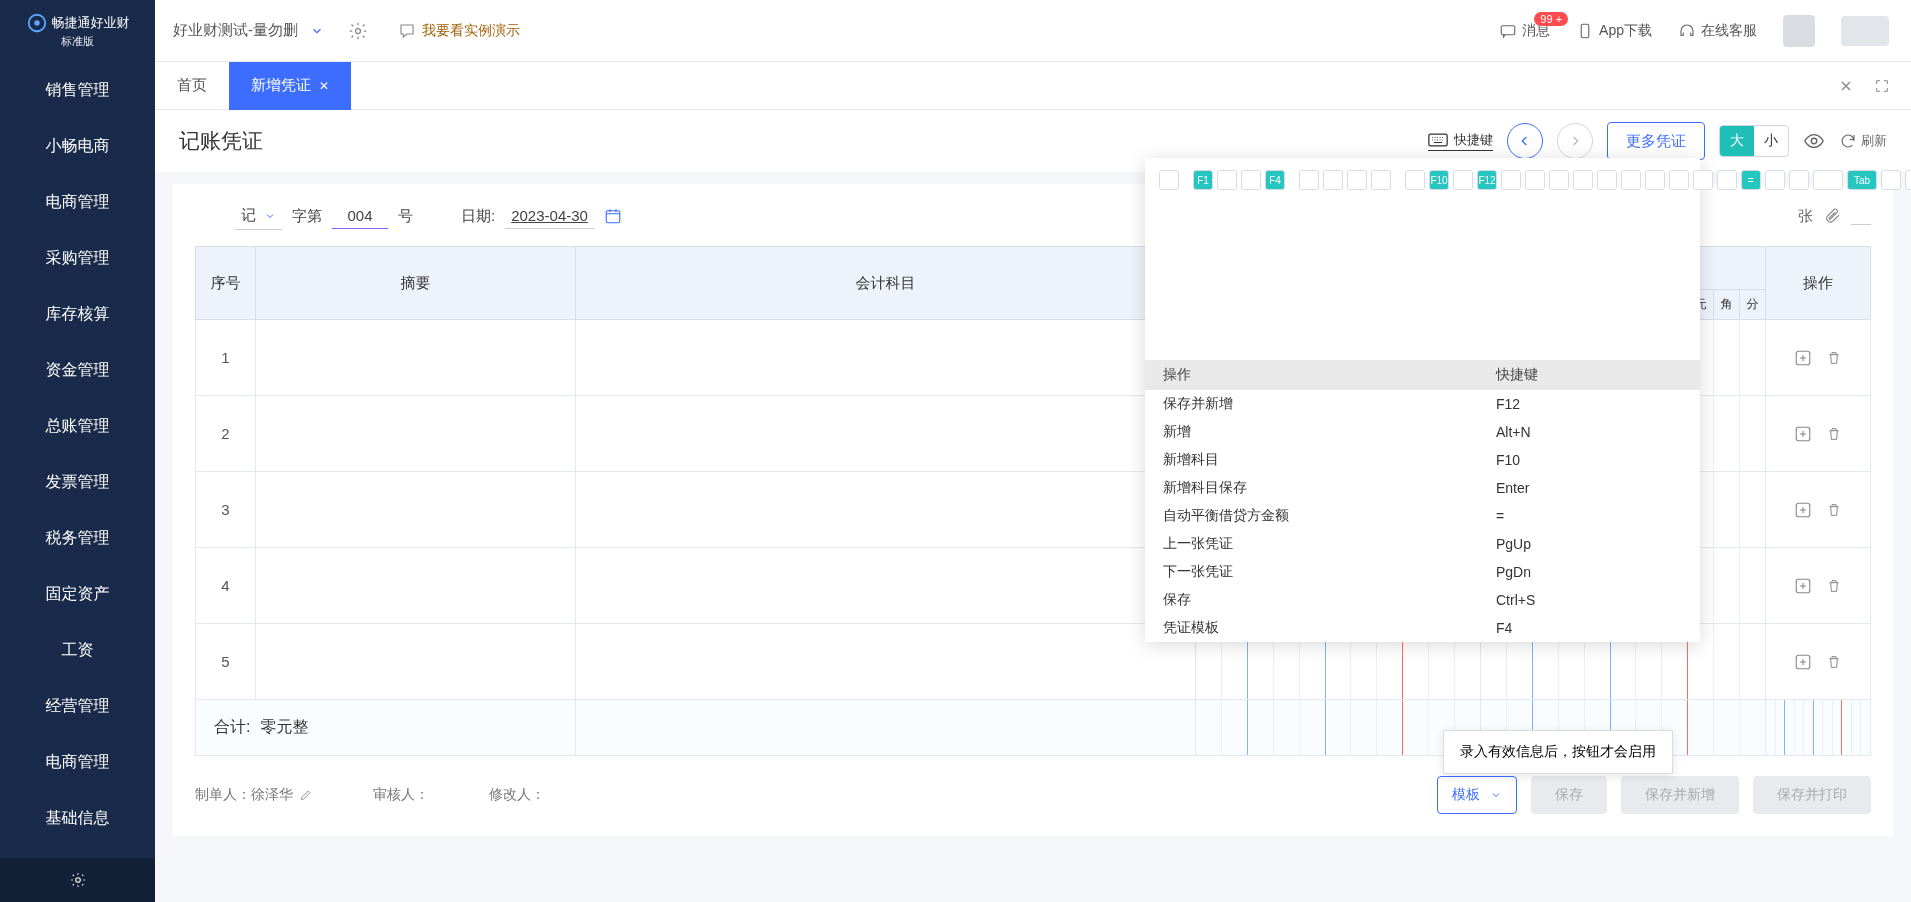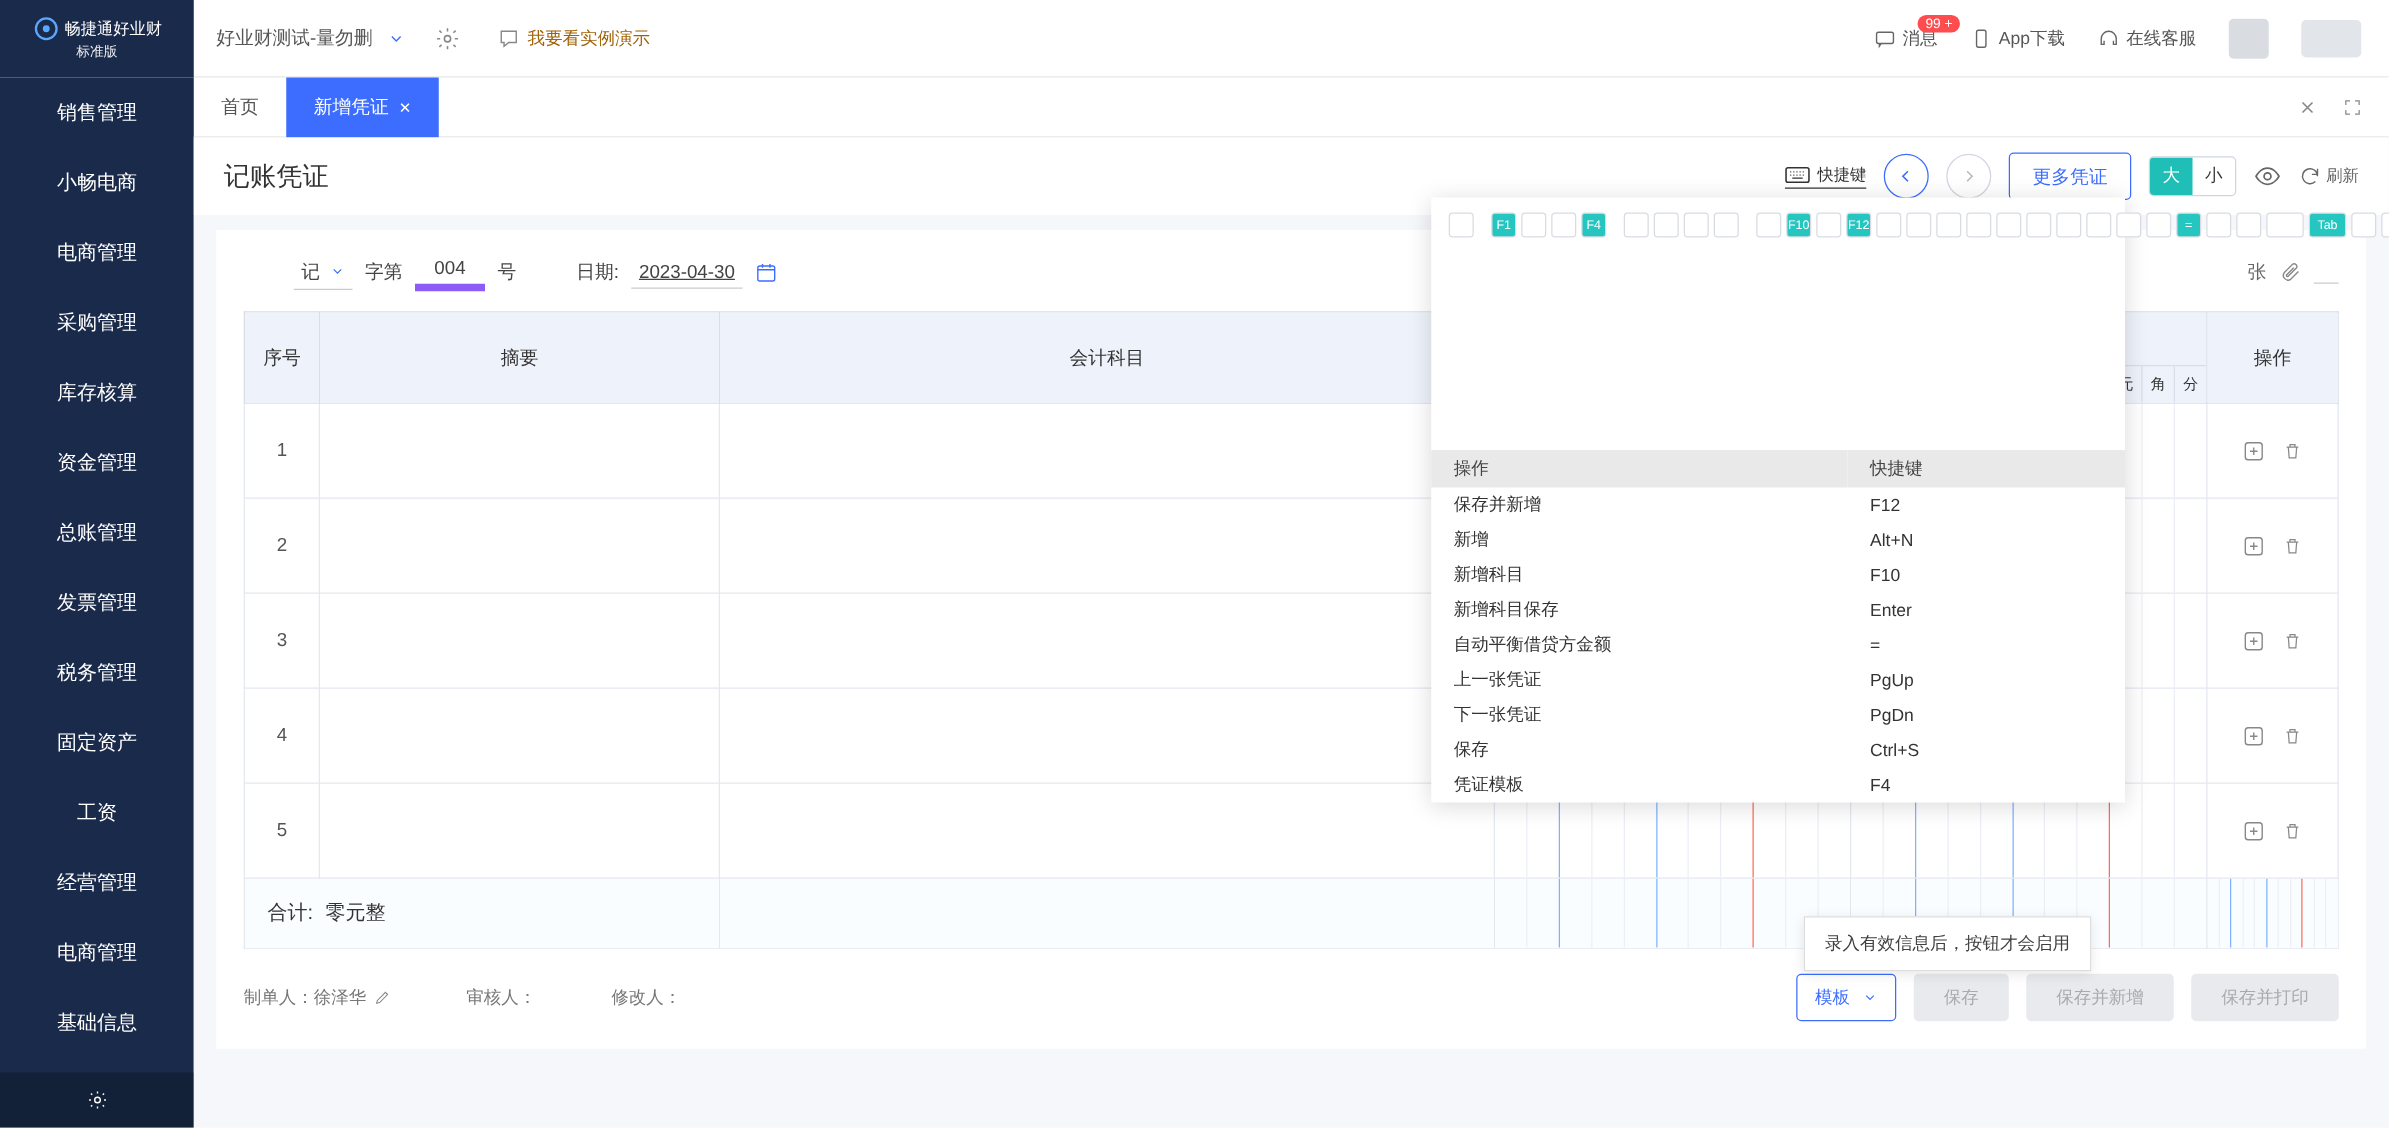--- a/index.html
+++ b/index.html
@@ -47,21 +47,21 @@
 .size-toggle { display: flex; border: 1px solid #d0d5df; border-radius: 4px; overflow: hidden; }
 .size-toggle span { padding: 6px 10px; font-size: 14px; cursor: pointer; }
 .size-toggle span.on { background: #1fbfb8; color: #fff; }
 .icon-btn { color: #666; cursor: pointer; }
 
 
 .voucher { margin: 12px 18px 0 18px; background: #fff; padding: 18px 22px 22px 22px; position: relative; }
 .voucher-meta { display: flex; align-items: center; gap: 8px; font-size: 15px; color: #444; padding: 0 0 16px 40px; }
 .meta-field { display: flex; align-items: center; gap: 10px; }
 .meta-sel { border-bottom: 1px solid #ccc; padding: 4px 6px; display: flex; align-items: center; gap: 8px; min-width: 40px; }
-.meta-input { border-bottom: 6px solid #8b5cf6; padding: 4px 6px; min-width: 56px; text-align: center; }
+.meta-input { border-bottom: 1px solid #8b5cf6; padding: 4px 6px; min-width: 56px; text-align: center; }
 .meta-date { border-bottom: 1px solid #ccc; padding: 4px 6px; text-decoration: underline; }
 .cal-icon { color: #3d6dff; }
 .meta-right { margin-left: auto; display: flex; align-items: center; gap: 10px; color: #666; }
 
 
 .vt { width: 100%; border-collapse: collapse; table-layout: fixed; }
 .vt th { background: #eef2fb; font-weight: 500; font-size: 15px; color: #333; padding: 0; border: 1px solid #d8dde6; position: relative; }
 .vt td { border: 1px solid #e4e8ef; height: 76px; padding: 0; position: relative; }
 .th-top { height: 42px; display: flex; align-items: center; justify-content: center; }
 .th-units { height: 30px; display: flex; border-top: 1px solid #d8dde6; }
@@ -102,21 +102,21 @@
 .key.w15 { width: 30px; }
 .key.w2 { width: 40px; }
 .key.w25 { width: 50px; }
 .key.dot { width: 8px; height: 8px; border-radius: 50%; border: 1px solid #ccc; margin-top: 6px; }
 .sc-table { width: 100%; border-collapse: collapse; font-size: 14px; }
 .sc-table th { background: #e9e9e9; text-align: left; padding: 6px 18px; font-weight: 400; color: #444; }
 .sc-table td { padding: 5px 18px; color: #333; }
 .sc-table .col2 { width: 40%; }
 
 
-.tooltip { position: absolute; bottom: 62px; right: 220px; background: #fff; border: 1px solid #ddd; padding: 12px 16px; font-size: 14px; color: #404040; box-shadow: 0 2px 10px rgba(0,0,0,.1); z-index: 40; }
+.tooltip { position: absolute; bottom: 62px; right: 220px; background: #fff; border: 1px solid #ddd; padding: 12px 16px; font-size: 14px; color: #000000; box-shadow: 0 2px 10px rgba(0,0,0,.1); z-index: 40; }
 
 svg { display: block; }
 </style>
 </head>
 <body>
 
 <div class="topbar">
   <div class="logo-block">
     <div class="logo-row">
       <svg class="logo-icon" viewBox="0 0 24 24">

